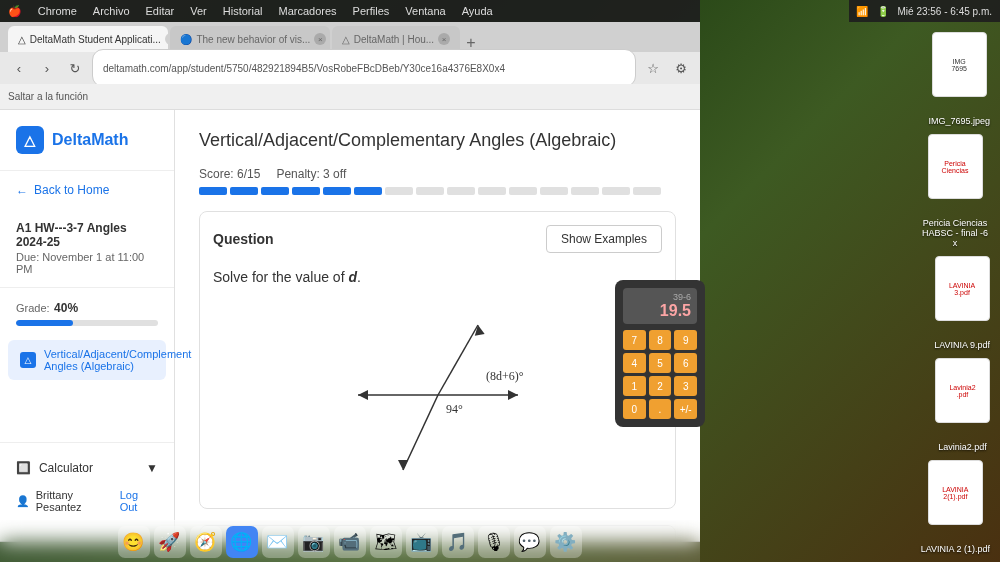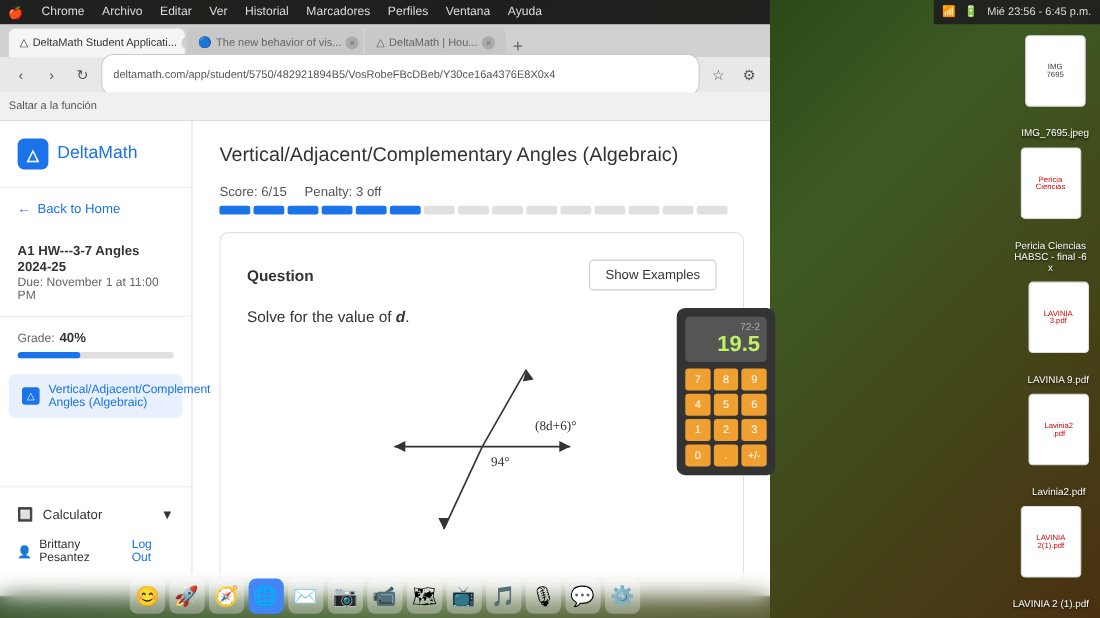--- a/index.html
+++ b/index.html
@@ -208,21 +208,21 @@
       display: flex;
       align-items: center;
       justify-content: center;
       color: white;
       font-size: 14px;
       font-weight: bold;
     }
 
     .logo-text {
       font-size: 16px;
-      font-weight: normal;
+      font-weight: bold;
       color: #1a73e8;
     }
 
     .back-link {
       display: flex;
       align-items: center;
       gap: 6px;
       padding: 12px 16px;
       font-size: 12px;
       color: #1a73e8;
@@ -367,21 +367,21 @@
       width: 28px;
       border-radius: 2px;
     }
 
     .seg.filled { background: #1a73e8; }
     .seg.empty { background: #e0e0e0; }
 
     .question-box {
       border: 1px solid #e0e0e0;
       border-radius: 8px;
-      padding: 24px;
+      padding: 13px;
       margin-bottom: 16px;
     }
 
     .question-header {
       display: flex;
       justify-content: space-between;
       align-items: center;
       margin-bottom: 16px;
     }
 
@@ -445,23 +445,23 @@
       margin-bottom: 6px;
       text-align: right;
     }
 
     .calc-expr {
       font-size: 9px;
       color: #aaa;
     }
 
     .calc-result {
-      font-size: 20px;
+      font-size: 16px;
       font-weight: bold;
-      color: #bef264;
+      color: #fca5a5;
     }
 
     .calc-grid {
       display: grid;
       grid-template-columns: repeat(3, 1fr);
       gap: 3px;
     }
 
     .calc-btn {
       height: 20px;
@@ -760,21 +760,21 @@
       <div class="answer-box">
         
         
       </div>
     </div>
   </div>
 </div>
 
 <div class="calc-widget">
   <div class="calc-display">
-    <div class="calc-expr">72-2</div>
+    <div class="calc-expr">39-6</div>
     <div class="calc-result">19.5</div>
   </div>
   <div class="calc-grid" id="calc-grid">
   <button class="calc-btn orange">7</button>
       <button class="calc-btn orange">8</button>
       <button class="calc-btn orange">9</button>
       <button class="calc-btn orange">4</button>
       <button class="calc-btn orange">5</button>
       <button class="calc-btn orange">6</button>
       <button class="calc-btn orange">1</button>

